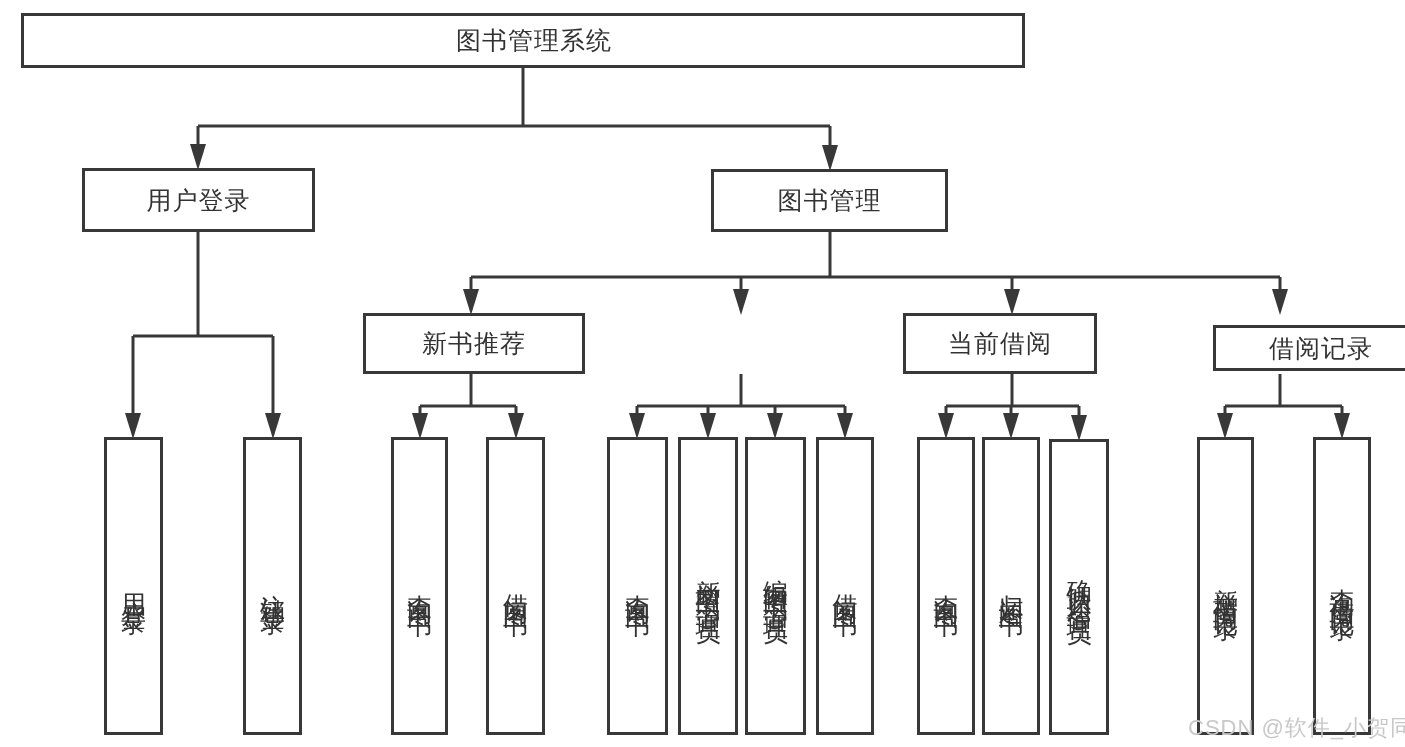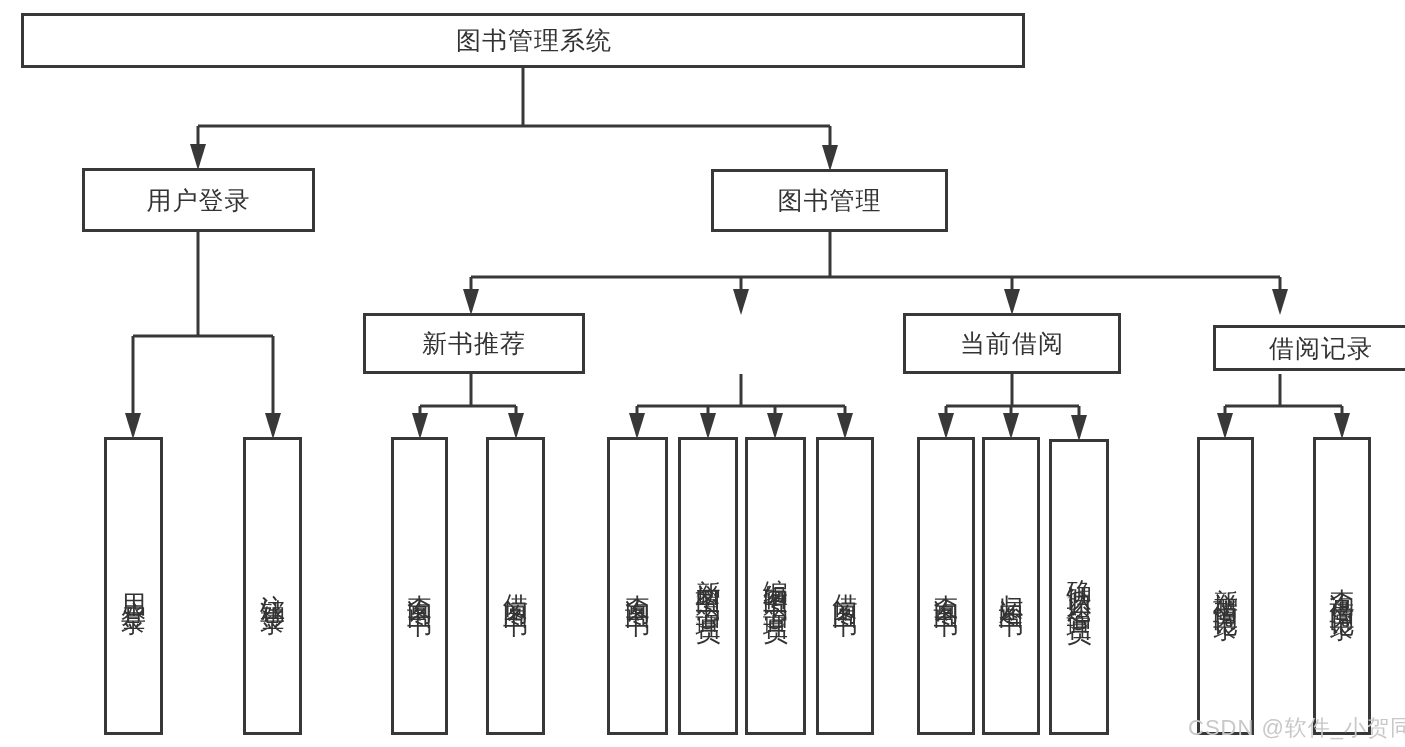--- a/index.html
+++ b/index.html
@@ -133,21 +133,21 @@
   <div class="box" style="left:82px; top:168px; width:233px; height:64px;">
     <span class="label">用户登录</span>
   </div>
   <div class="box" style="left:363px; top:313px; width:222px; height:61px;">
     <span class="label">新书推荐</span>
   </div>
 
   <div class="box" style="left:711px; top:169px; width:237px; height:63px;">
     <span class="label">图书管理</span>
   </div>
-  <div class="box" style="left:903px; top:313px; width:218px; height:61px;">
+  <div class="box" style="left:903px; top:313px; width:194px; height:61px;">
     <span class="label">当前借阅</span>
   </div>
   <div class="box" style="left:1173px; top:325px; width:216px; height:46px;margin-left:40px;">
     <span class="label">借阅记录</span>
   </div>
 
   <div class="box leaf" style="left:104px; top:437px; width:59px; height:298px;">
     <span class="label">用户登录</span>
   </div>
   <div class="box leaf" style="left:243px; top:437px; width:59px; height:298px;">

